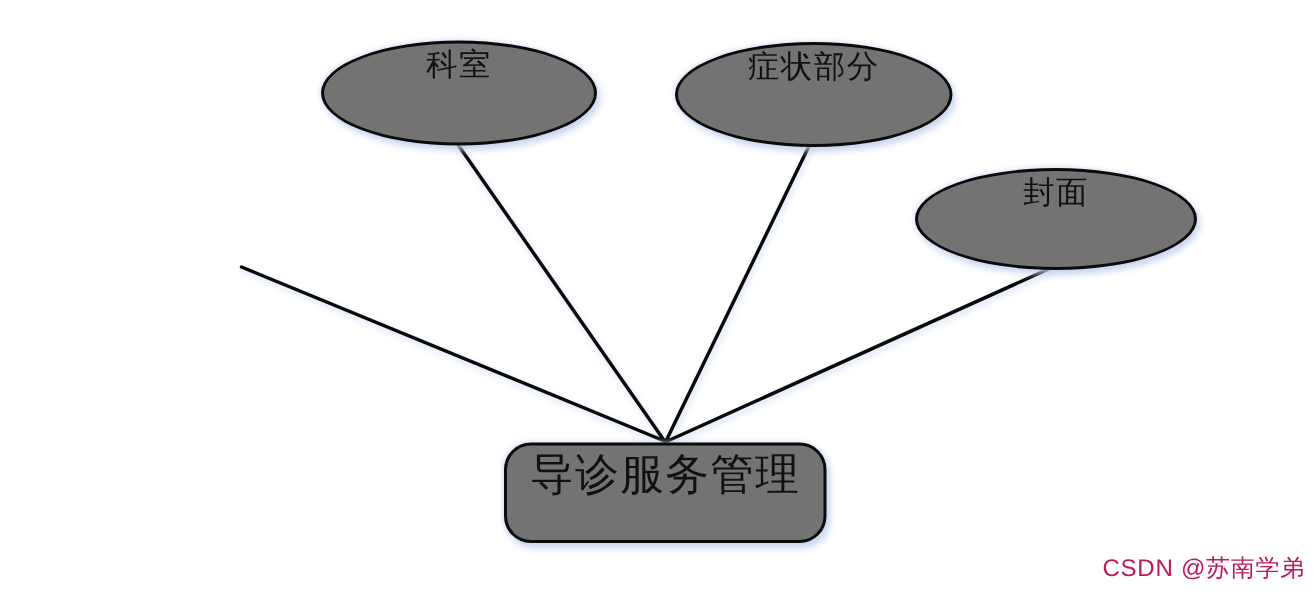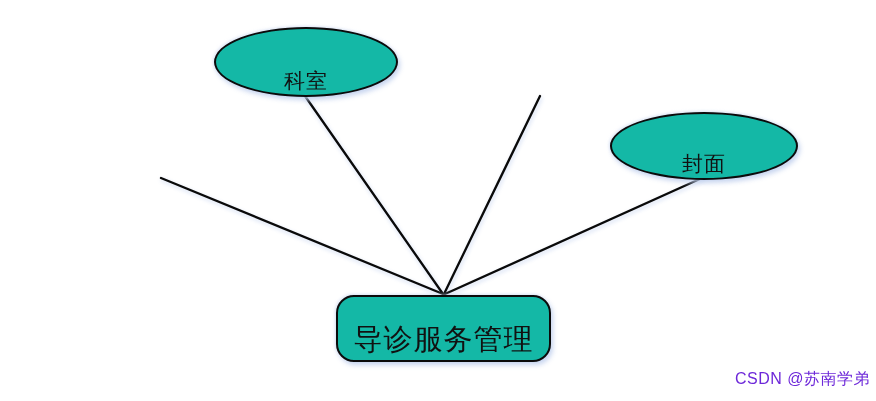--- a/index.html
+++ b/index.html
@@ -28,23 +28,23 @@
     filter: drop-shadow(1px 2px 2px rgba(188, 204, 236, 0.75));
   }
   .lines-svg line {
     stroke: #0a0a0a;
     stroke-width: 2.3;
     stroke-linecap: round;
   }
   .node {
     position: absolute;
     display: flex;
-    align-items: flex-end;
+    align-items: flex-start;
     justify-content: center;
-    background: #14b8a6;
+    background: #737373;
     color: #111111;
     box-sizing: border-box;
   }
   .ellipse {
     border: 2px solid #0b0b0b;
     border-radius: 50%;
     font-size: 21px;
     letter-spacing: 1px;
     box-shadow: 2px 3px 5px rgba(188, 204, 236, 0.85),
                 -1px -1px 3px rgba(198, 211, 238, 0.55);
@@ -61,41 +61,44 @@
   .node-department { left: 214px; top: 27px;  width: 184px; height: 70px; }
   .node-symptom    { left: 450px; top: 28px;  width: 185px; height: 70px; }
   .node-cover      { left: 610px; top: 112px; width: 188px; height: 68px; }
   .node-center     { left: 336px; top: 295px; width: 215px; height: 67px; }
   .watermark {
     position: absolute;
     right: 6px;
     top: 369px;
     font-family: "Liberation Sans", "DejaVu Sans", sans-serif;
     font-size: 16px;
-    color: #6d28d9;
+    color: #be185d;
     letter-spacing: 0.5px;
   }
 </style>
 </head>
 <body>
 
 <div class="canvas">
 
   <svg class="lines-svg" viewBox="0 0 876 401" xmlns="http://www.w3.org/2000/svg">
     <line x1="161" y1="178" x2="443" y2="294"></line>
     <line x1="305" y1="96" x2="443" y2="294"></line>
     <line x1="540" y1="96" x2="444" y2="294"></line>
     <line x1="702" y1="178" x2="445" y2="294"></line>
   </svg>
 
 
   <div class="node ellipse node-department">
     <span>科室</span>
   </div>
 
+  <div class="node ellipse node-symptom">
+    <span>症状部分</span>
+  </div>
 
   <div class="node center-rect node-center">
     <span>导诊服务管理</span>
   </div>
 
   <div class="node ellipse node-cover">
     <span>封面</span>
   </div>
 
   <div class="watermark">CSDN @苏南学弟</div>

